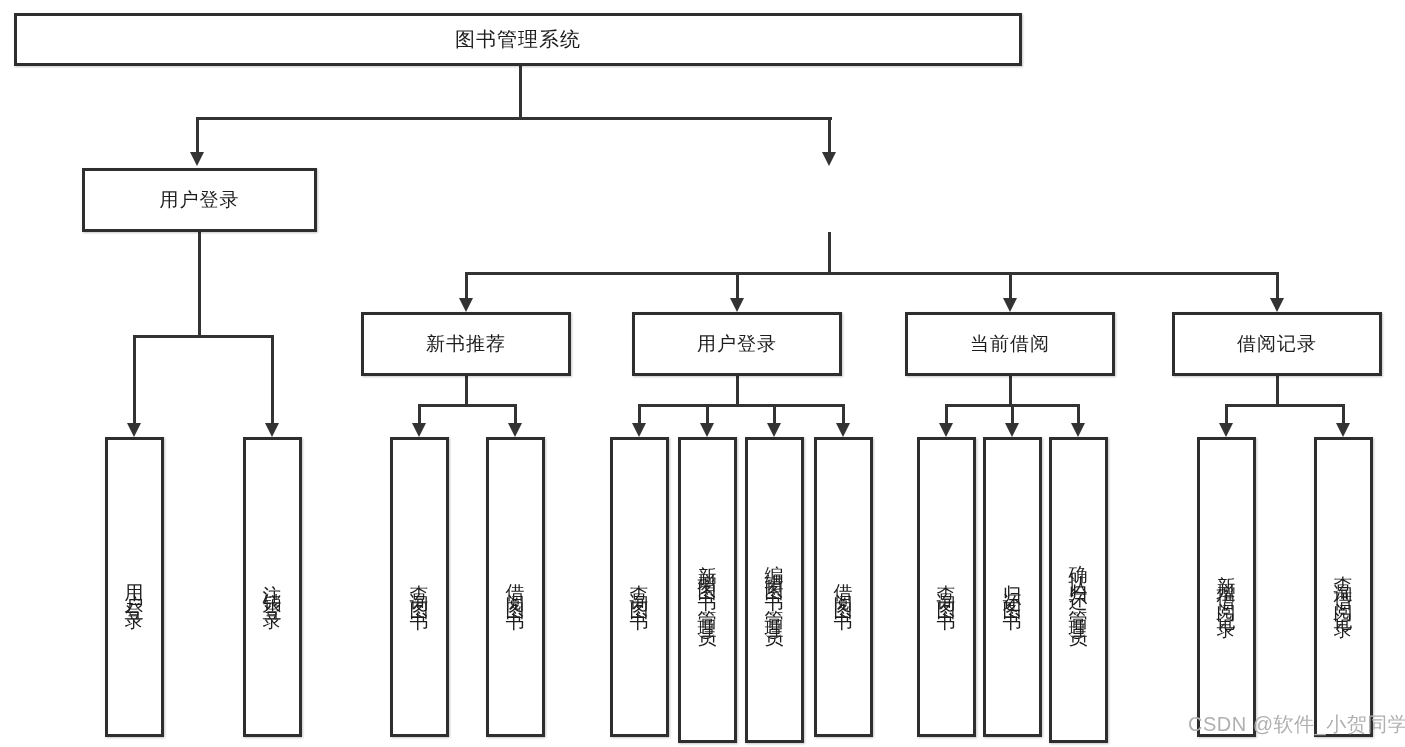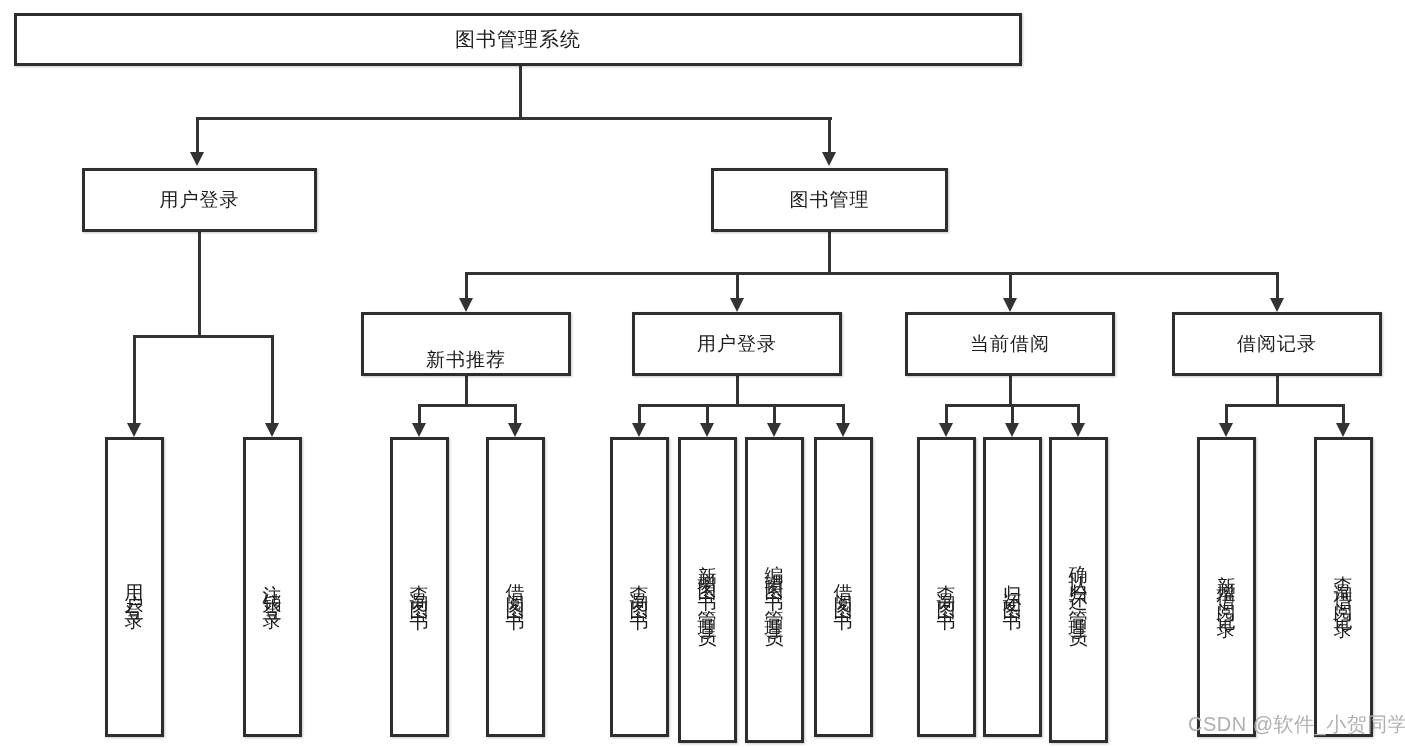--- a/index.html
+++ b/index.html
@@ -95,25 +95,22 @@
   <div class="vline" style="left:1342px;top:404px;width:3px;height:21px;"></div>
   <div class="arrow" style="left:1336px;top:423px;"></div>
 
   <div class="box root" style="left:14px;top:13px;width:1008px;height:53px;">
     <span>图书管理系统</span>
   </div>
 
   <div class="box" style="left:82px;top:168px;width:235px;height:64px;">
     <span>用户登录</span>
   </div>
-  <div class="box" style="left:711px;top:168px;width:237px;height:64px;">
-    <span>图书管理</span>
-  </div>
 
-  <div class="box" style="left:361px;top:312px;width:210px;height:64px;align-items:flex-end;">
+  <div class="box" style="left:361px;top:312px;width:210px;height:64px;">
     <span>新书推荐</span>
   </div>
   <div class="box" style="left:632px;top:312px;width:210px;height:64px;">
     <span>用户登录</span>
   </div>
   <div class="box" style="left:1172px;top:312px;width:210px;height:64px;">
     <span>借阅记录</span>
   </div>
   <div class="box" style="left:905px;top:312px;width:210px;height:64px;">
     <span>当前借阅</span>

